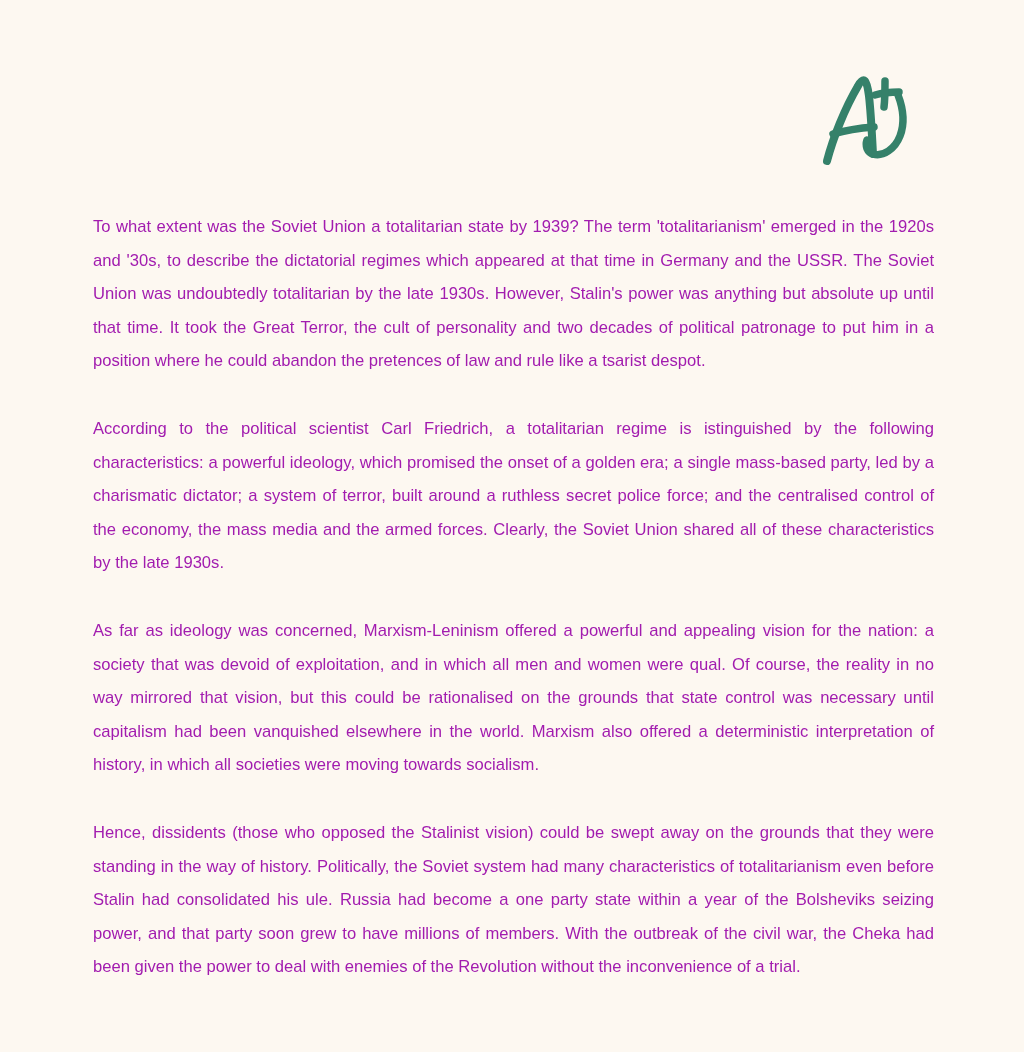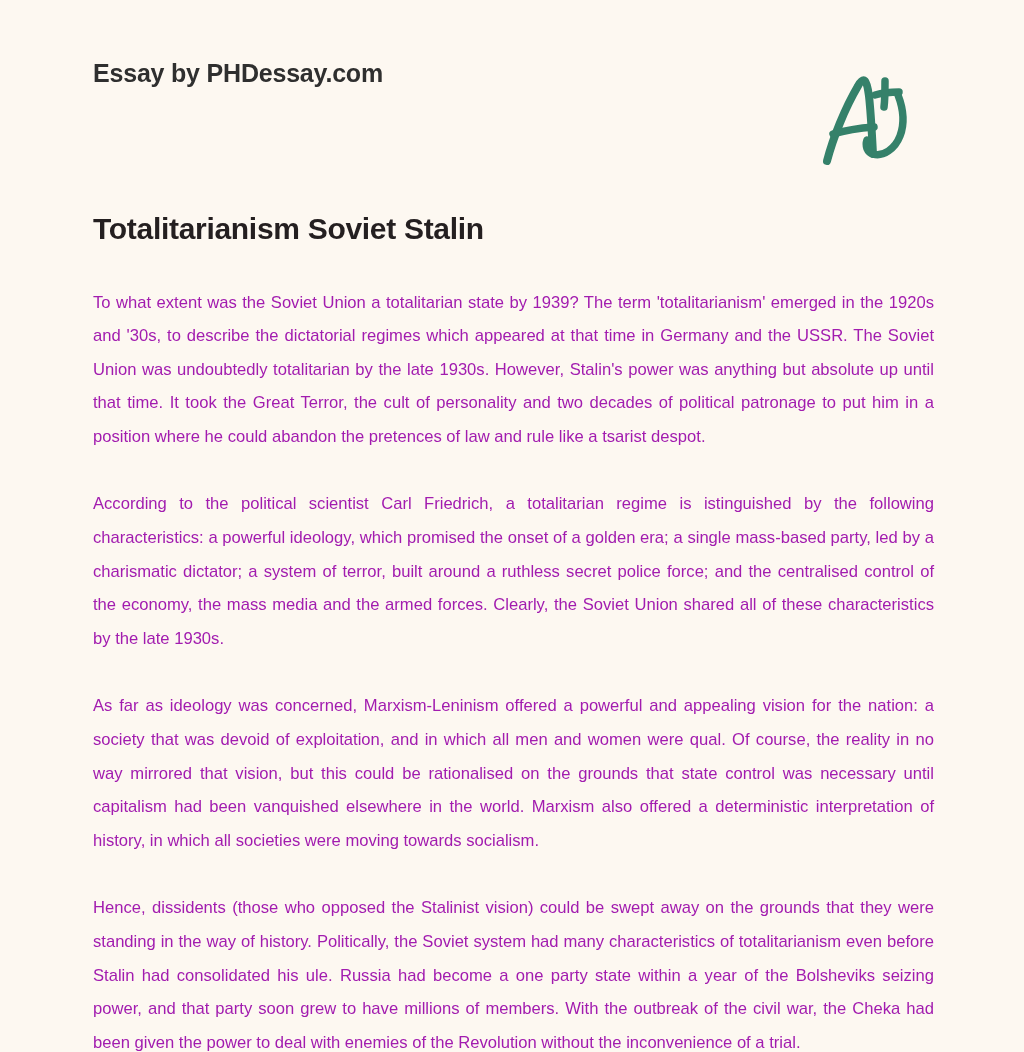--- a/index.html
+++ b/index.html
@@ -96,39 +96,37 @@
   .para:last-child {
     margin-bottom: 0;
   }
 </style>
 </head>
 <body>
 
 <div class="page">
 
   <div class="header">
-    <h1 class="brand-title">Essay by PHDessay.com</h1>
 
   </div>
 
   <div class="logo">
     <svg viewBox="0 0 104 108" xmlns="http://www.w3.org/2000/svg" fill="none" stroke="#35816a" stroke-linecap="round" stroke-linejoin="round">
 
       <path d="M12 99 C18 76 30 46 43 24 C45 20 48 17 50 19 C52 21 53 27 54 34 C56 52 57 74 58 92" stroke-width="8"></path>
       <path d="M18 72 C28 69 45 66 59 65" stroke-width="7.5"></path>
 
       <path d="M60 33 C67 31 76 30 84 30" stroke-width="7.5"></path>
       <path d="M70 19 C70 27 70 37 69 45" stroke-width="7.5"></path>
 
       <path d="M83 33 C88 46 90 61 85 74 C80 87 68 95 58 92 C52 90 50 84 52 78" stroke-width="7.5"></path>
     </svg>
   </div>
 
   <div class="article">
-    <h2 class="article-title">Totalitarianism Soviet Stalin</h2>
 
     <div>
       <p class="para">To what extent was the Soviet Union a totalitarian state by 1939? The term 'totalitarianism' emerged in the 1920s and '30s, to describe the dictatorial regimes which appeared at that time in Germany and the USSR. The Soviet Union was undoubtedly totalitarian by the late 1930s. However, Stalin's power was anything but absolute up until that time. It took the Great Terror, the cult of personality and two decades of political patronage to put him in a position where he could abandon the pretences of law and rule like a tsarist despot.</p>
       <p class="para">According to the political scientist Carl Friedrich, a totalitarian regime is istinguished by the following characteristics: a powerful ideology, which promised the onset of a golden era; a single mass-based party, led by a charismatic dictator; a system of terror, built around a ruthless secret police force; and the centralised control of the economy, the mass media and the armed forces. Clearly, the Soviet Union shared all of these characteristics by the late 1930s.</p>
       <p class="para">As far as ideology was concerned, Marxism-Leninism offered a powerful and appealing vision for the nation: a society that was devoid of exploitation, and in which all men and women were qual. Of course, the reality in no way mirrored that vision, but this could be rationalised on the grounds that state control was necessary until capitalism had been vanquished elsewhere in the world. Marxism also offered a deterministic interpretation of history, in which all societies were moving towards socialism.</p>
       <p class="para">Hence, dissidents (those who opposed the Stalinist vision) could be swept away on the grounds that they were standing in the way of history. Politically, the Soviet system had many characteristics of totalitarianism even before Stalin had consolidated his ule. Russia had become a one party state within a year of the Bolsheviks seizing power, and that party soon grew to have millions of members. With the outbreak of the civil war, the Cheka had been given the power to deal with enemies of the Revolution without the inconvenience of a trial.</p>
 
     </div>
   </div>
 

